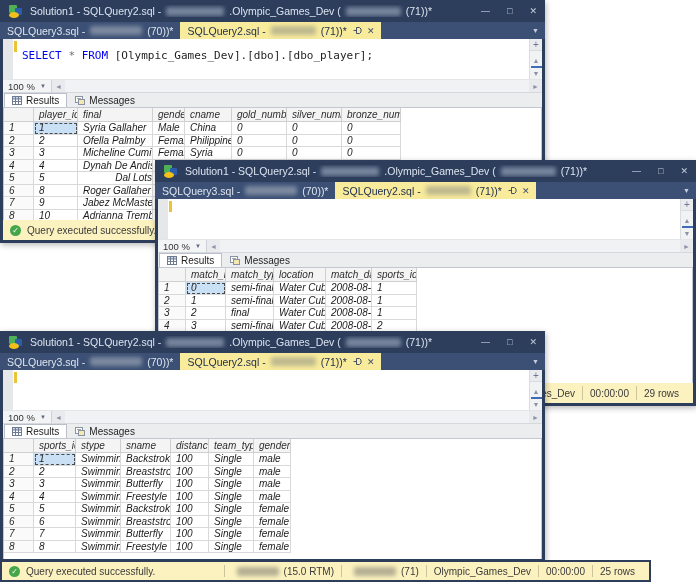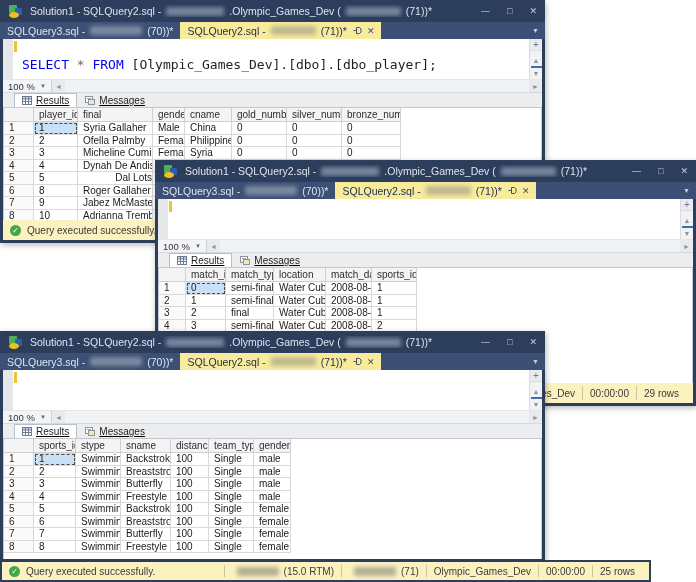--- a/index.html
+++ b/index.html
@@ -25,22 +25,22 @@
   .tabdd { margin-left:auto; align-self:center; font-size:7px; color:#C5CEDE; padding-right:6px; }
 
   .wbody { flex:1; margin:0 3px 3px 3px; background:#ffffff;
            display:flex; flex-direction:column; overflow:hidden; }
 
   
   .editor { height:41px; flex:none; position:relative; background:#fff;
             border-bottom:1px solid #E3E5E8; }
   .edmargin { position:absolute; left:0; top:0; bottom:0; width:10px; background:#E6E7E9; }
   .changebar { position:absolute; left:11px; top:2px; width:3px; height:11px; background:#EAC436; }
-  .code { position:absolute; left:19px; top:18px; white-space:pre;
-          font-family:"DejaVu Sans Mono", monospace; font-size:13px; color:#1E1E1E; }
+  .code { position:absolute; left:19px; top:10px; white-space:pre;
+          font-family:"DejaVu Sans Mono", monospace; font-size:11px; color:#1E1E1E; }
   .kw { color:#0000F0; } .op { color:#6F6F6F; } .idn { color:#1E1E1E; }
   .vscroll { position:absolute; right:0; top:0; bottom:0; width:13px; background:#F1F2F4;
              border-left:1px solid #DADCE0; display:flex; flex-direction:column;
              align-items:center; color:#8A93A6; }
   .split { width:100%; height:12px; line-height:11px; text-align:center; font-size:10px;
            background:#E9EBEE; border-bottom:1px solid #DADCE0; color:#6E7890; }
   .vscroll .sarr { font-size:7px; line-height:9px; }
   .vscroll .sarr.up { margin-top:5px; }
   .bluebar { width:11px; height:2px; background:#3E6DB5; margin:1px 0; }
 
@@ -48,29 +48,29 @@
   .zoombar { height:13px; flex:none; background:#E8EAED; border-bottom:1px solid #D5D8DD;
              display:flex; align-items:center; font-size:9.5px; color:#333; }
   .zoomsel { display:flex; align-items:center; gap:5px; padding:0 5px; height:100%;
              background:#F3F4F6; border-right:1px solid #CDD1D8; }
   .zcaret { font-size:6px; color:#5E6B85; }
   .zoombar .sarr { font-size:7px; color:#8A93A6; padding:0 3px; }
   .htrack { flex:1; height:100%; background:#F1F2F4; }
 
   
   .rtabs { height:14px; flex:none; background:#ECEDEF; display:flex; align-items:flex-end;
-           padding-left:11px; gap:1px;text-decoration:underline; }
+           padding-left:1px; gap:1px; }
   .rtab { display:flex; align-items:center; gap:4px; height:13px; padding:0 7px;
           font-size:10px; color:#1E1E1E; white-space:nowrap; }
   .rtab.sel { background:#fff; height:14px; border:1px solid #B9BEC8; border-bottom:none; }
   .ricon { display:flex; flex:none; }
 
   
   .rpane { flex:1; background:#fff; border:1px solid #C3C7CF; border-bottom:none; overflow:hidden; }
-  .grid { font-size:10px; color:#1B1B1B; }
+  .grid { font-size:10px; color:#1B1B1B;font-style:italic; }
   .g-row { display:flex; height:12.5px; }
   .g-row.g-head { height:14px; }
   .g-corner,.g-h,.g-rn,.g-c { flex:none; overflow:hidden; white-space:nowrap;
       padding-left:5px; line-height:12px; border-right:1px solid #D9D9D9;
       border-bottom:1px solid #D9D9D9; }
   .g-corner,.g-h { background:#F4F4F4; line-height:13px;
       border-right-color:#CFCFCF; border-bottom-color:#CFCFCF; color:#2E2E2E; }
   .g-rn { background:#FAFAFA; color:#2A2A2A; }
   .g-c.sel { background:#C9E0F5; outline:1px dashed #4A4A4A; outline-offset:-2px; }
 

